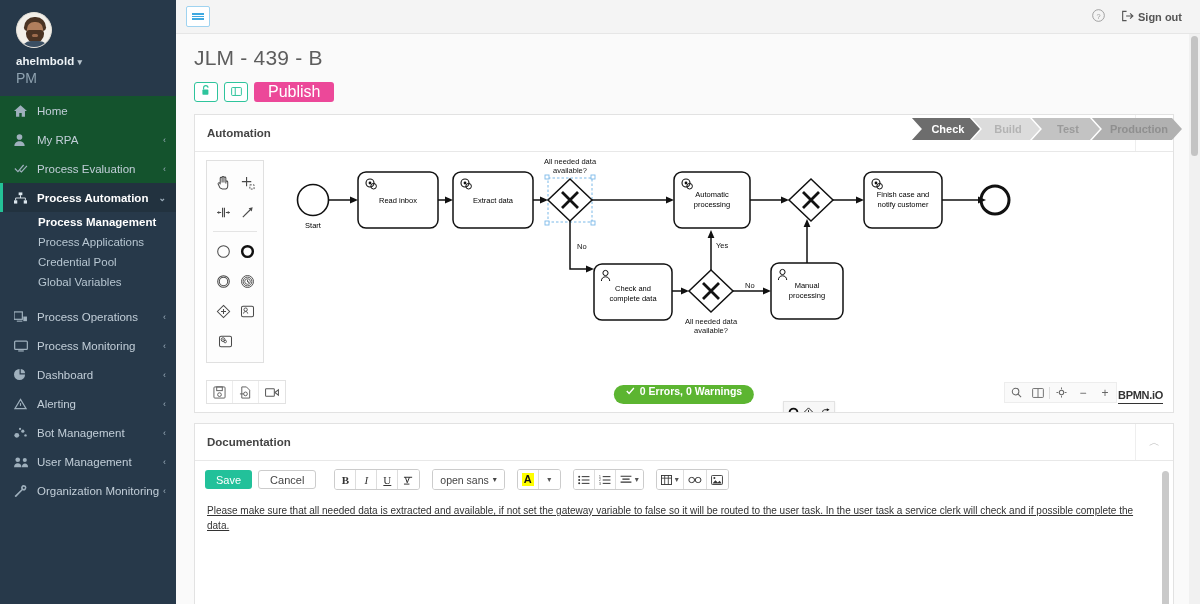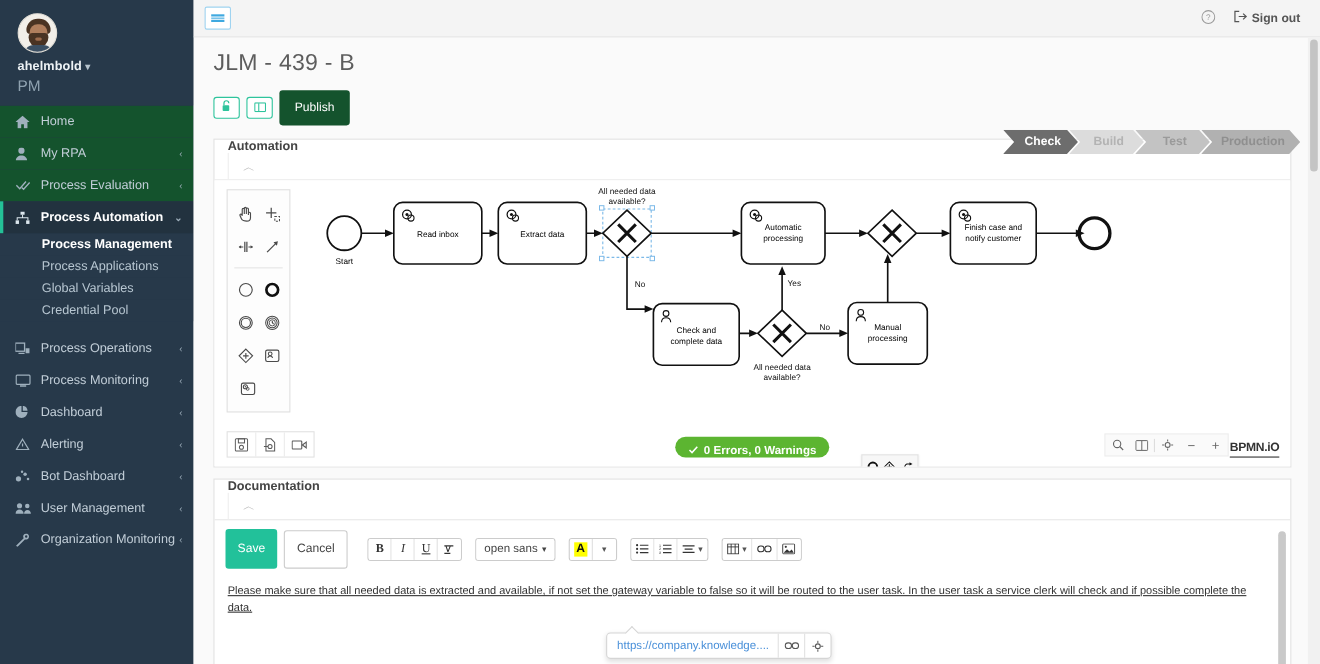--- a/index.html
+++ b/index.html
@@ -83,41 +83,41 @@
   .breadcrumb .sep { color:#c0c0c0; margin: 0 3px; }
   .breadcrumb .b-link { color:#8a8a8a; }
   .breadcrumb .b-bold { color:#555; font-weight:bold; }
 
   .actions { margin-top: 12px; display:flex; align-items:center; gap:6px; }
   .btn-outline {
     width: 24px; height: 20px; border: 1px solid #2ec49c; border-radius: 3px;
     background:#fff; display:flex; align-items:center; justify-content:center; cursor:pointer; color:#2ec49c;
   }
   .btn-publish {
-    background: #14532d; color: #fff; border: none; border-radius: 3px;
-    height: 32px; padding: 0 14px; font-size: 11px; cursor:pointer;
+    background: #ec4899; color: #fff; border: none; border-radius: 3px;
+    height: 20px; padding: 0 14px; font-size: 16px; cursor:pointer;
     font-family:"Liberation Sans",sans-serif;
   }
 
   
   .stages { position:absolute; right: 18px; top: 84px; display:flex; height: 22px; }
   .stage {
     height: 22px; display:flex; align-items:center; justify-content:center;
     font-size: 11px; font-weight: bold; color:#fff; padding: 0 14px 0 18px;
     clip-path: polygon(0 0, calc(100% - 10px) 0, 100% 50%, calc(100% - 10px) 100%, 0 100%, 10px 50%);
     margin-left: -8px; min-width: 68px;
   }
 
   
   .panel {
     margin: 12px 26px 0 18px; background:#fff; border: 1px solid #e2e2e2;
   }
   .panel-head {
-    height: 37px; display:flex; justify-content:space-between;
-    border-bottom: 1px solid #e8e8e8; padding-left: 12px; flex-direction: column;
+    height: 37px; display:flex; align-items:center; justify-content:space-between;
+    border-bottom: 1px solid #e8e8e8; padding-left: 12px;
   }
   .panel-title { font-size: 11.5px; font-weight: bold; color:#444; }
   .collapse-btn {
     width: 38px; height: 36px; border-left: 1px solid #eee;
     display:flex; align-items:center; justify-content:center; color:#bbb; font-size:11px; cursor:pointer;
   }
   .panel-body { position: relative; }
 
   
   .bpmn { height: 260px; position: relative; background:#fff; overflow:hidden; }
@@ -132,21 +132,21 @@
   .canvas-ico-row {
     position:absolute; left: 11px; bottom: 8px; display:flex;
     border: 1px solid #e2e2e2; background:#fff;
   }
   .canvas-ico { width:26px; height:22px; display:flex; align-items:center; justify-content:center; border-right:1px solid #ececec; color:#5a5a5a; cursor:pointer; }
   .canvas-ico:last-child { border-right: none; }
 
   .status-badge {
     position:absolute; left: 50%; transform: translateX(-50%); bottom: 8px;
     background: #5cb531; color:#fff; border-radius: 11px; height: 19px;
-    display:flex; align-items:flex-end; gap:5px; padding: 0 12px;
+    display:flex; align-items:flex-start; gap:5px; padding: 0 12px;
     font-size: 10.5px; font-weight: bold; cursor:pointer;
   }
   .zoom-ctrl {
     position:absolute; right: 56px; bottom: 9px; display:flex; align-items:center;
     background:#fafafa; border:1px solid #ededed;
   }
   .zoom-btn { width: 22px; height: 19px; display:flex;align-items:center;justify-content:center;color:#666;font-size:12px;cursor:pointer;}
   .zoom-div { width:1px; height:12px; background:#ddd; }
   .bpmn-logo {
     position:absolute; right: 10px; bottom: 8px; font-size: 11px; font-weight: bold;
@@ -170,22 +170,22 @@
   .doc-body { padding: 0; position:relative; height: 155px; overflow:hidden; }
   .doc-toolbar {
     display:flex; align-items:center; gap: 0; padding: 8px 10px 6px 10px; flex-wrap:nowrap;
   }
   .tb-group { display:flex; border:1px solid #ccc; border-radius:3px; margin-right:12px; overflow:hidden; background:#fff;}
   .tb-btn {
     height: 19px; min-width: 21px; padding: 0 4px; display:flex; align-items:center; justify-content:center;
     border-right: 1px solid #ddd; font-size: 11px; color:#333; background:#fff; cursor:pointer;
   }
   .tb-btn:last-child { border-right:none;align-items:center; }
-  .btn-save { background:#22c19a; color:#fff; border:none; border-radius:3px; height:36px; padding:0 11px; font-size:11px; margin-right:6px; cursor:pointer; font-family:"Liberation Sans",sans-serif;}
-  .btn-cancel { background:#fff; color:#444; border:1px solid #ccc; border-radius:3px; height:35px; padding:0 11px; font-size:11px; margin-right:18px; cursor:pointer; font-family:"Liberation Sans",sans-serif;}
+  .btn-save { background:#22c19a; color:#fff; border:none; border-radius:3px; height:19px; padding:0 11px; font-size:11px; margin-right:6px; cursor:pointer; font-family:"Liberation Sans",sans-serif;}
+  .btn-cancel { background:#fff; color:#444; border:1px solid #ccc; border-radius:3px; height:19px; padding:0 11px; font-size:11px; margin-right:18px; cursor:pointer; font-family:"Liberation Sans",sans-serif;}
   .doc-text { padding: 8px 22px 0 12px; font-size: 10px; color:#333; line-height: 1.45; text-decoration: underline; }
   .doc-text p { margin-bottom: 11px; }
   .doc-link { color:#4a90d9; text-decoration:none; }
 
   .link-popup {
     position:absolute; left: 356px; top: 102px; display:flex; align-items:center;
     background:#fff; border:1px solid #d5d5d5; border-radius:4px; height: 24px;
     box-shadow: 0 2px 5px rgba(0,0,0,0.12);
   }
   .link-popup::before {
@@ -273,24 +273,24 @@
         <span class="nav-chev">⌄</span>
       </div>
 
       <div class="sub-item sel">
           <span>Process Management</span>
         </div>
       <div class="sub-item">
           <span>Process Applications</span>
         </div>
       <div class="sub-item">
+          <span>Credential Pool</span>
+        </div>
+      <div class="sub-item">
           <span>Global Variables</span>
-        </div>
-      <div class="sub-item">
-          <span>Credential Pool</span>
         </div>
       <div style="height:10px"></div>
 
       <div class="nav-item">
         <span class="nav-ico">
             <svg width="13" height="12" viewBox="0 0 14 13">
               <rect x="0" y="1" width="9" height="8" fill="none" stroke="currentColor" stroke-width="1.3"></rect>
               <path fill="currentColor" d="M10 6h4v5h-4z"></path>
               <path stroke="currentColor" stroke-width="1.2" fill="none" d="M3 11h6"></path>
             </svg>
@@ -334,21 +334,21 @@
 
       <div class="nav-item">
         <span class="nav-ico">
             <svg width="13" height="12" viewBox="0 0 14 12">
               <circle cx="3" cy="8.5" r="2.6" fill="currentColor"></circle>
               <circle cx="9.5" cy="4" r="1.7" fill="currentColor"></circle>
               <circle cx="12.4" cy="8.6" r="1.3" fill="currentColor"></circle>
               <circle cx="6.5" cy="1.6" r="1.2" fill="currentColor"></circle>
             </svg>
           </span>
-        <span class="nav-label">Bot Dashboard</span>
+        <span class="nav-label">Bot Management</span>
         <span class="nav-chev">‹</span>
       </div>
 
       <div class="nav-item">
         <span class="nav-ico">
             <svg width="15" height="12" viewBox="0 0 16 12">
               <circle cx="4" cy="3.6" r="2.5" fill="currentColor"></circle>
               <circle cx="11.5" cy="3.8" r="2.2" fill="currentColor"></circle>
               <path fill="currentColor" d="M0 11.5c0-2.6 1.9-4.2 4-4.2s4 1.6 4 4.2z"></path>
               <path fill="currentColor" d="M8.4 11.5c0-2.3 1.5-3.8 3.3-3.8S15 9.2 15 11.5z"></path>
@@ -796,35 +796,20 @@
                   <path d="M1.4 9.4l3.4-3.6 2.5 2.4 2.2-2 2.1 3.2z" fill="#333"></path>
                 </svg>
               </div>
           </div>
         </div>
 
         <div class="doc-text">
           <p>Please make sure that all needed data is extracted and available, if not set the gateway variable to false so it will be routed to the user task. In the user task a service clerk will check and if possible complete the data.</p>
         </div>
 
-        <div class="link-popup">
-          <span class="link-url">https://company.knowledge....</span>
-          <span class="lp-btn">
-              <svg width="14" height="8" viewBox="0 0 15 9">
-                <rect x="0.6" y="1.6" width="6.4" height="5.8" rx="2.9" fill="none" stroke="#555" stroke-width="1.1"></rect>
-                <rect x="7.8" y="1.6" width="6.4" height="5.8" rx="2.9" fill="none" stroke="#555" stroke-width="1.1"></rect>
-              </svg>
-            </span>
-          <span class="lp-btn">
-              <svg width="11" height="11" viewBox="0 0 12 12">
-                <circle cx="6" cy="6" r="2.4" fill="none" stroke="#555" stroke-width="1.1"></circle>
-                <path d="M6 0.6v2.2M6 9.2v2.2M0.6 6h2.2M9.2 6h2.2" stroke="#555" stroke-width="1"></path>
-              </svg>
-            </span>
-        </div>
 
         <div class="vscroll-inner"></div>
       </div>
     </div>
 
     <div class="vscroll-track-outer"></div>
     <div class="vscroll-outer"></div>
   </div>
 </div>
 

